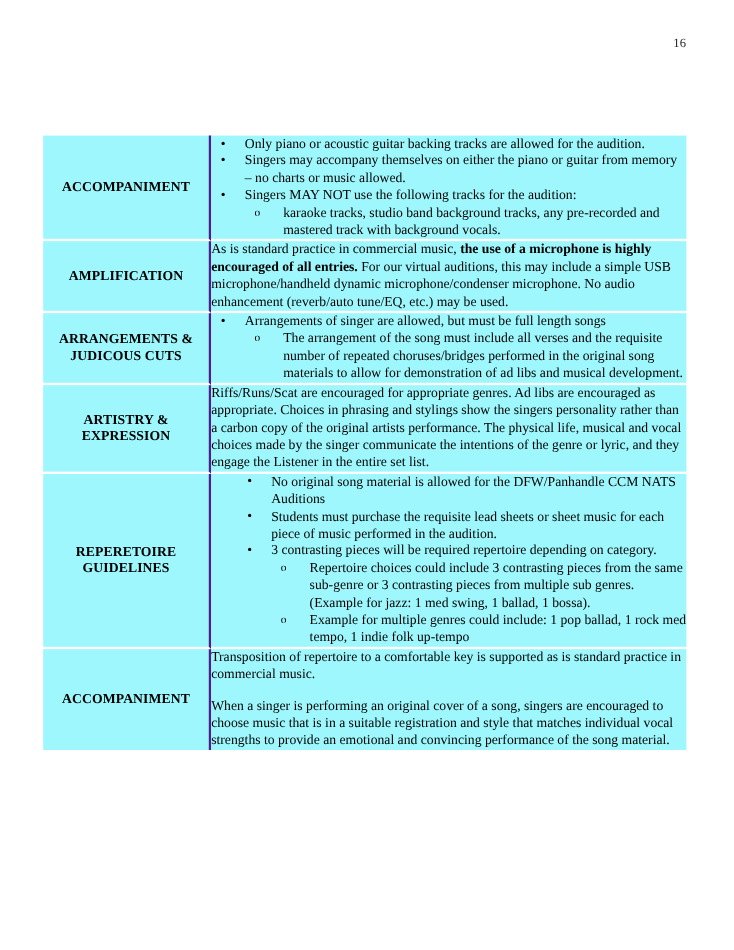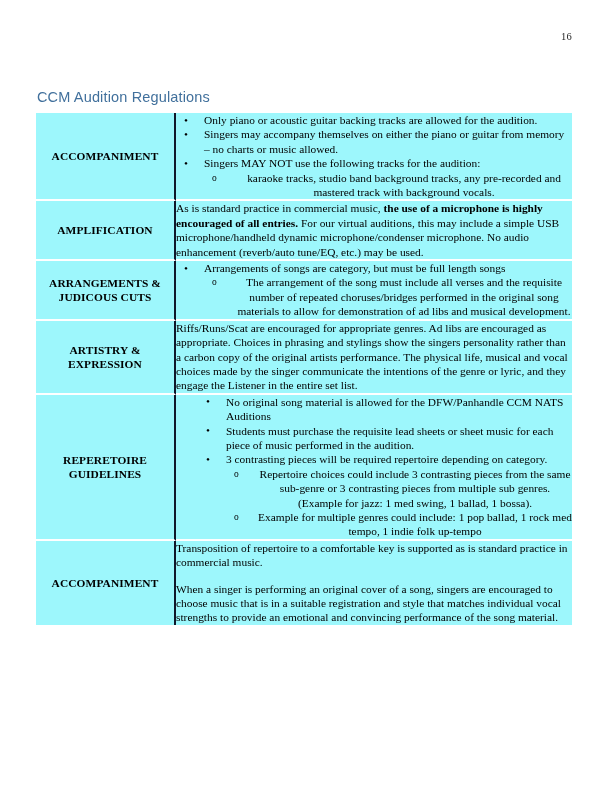--- a/index.html
+++ b/index.html
@@ -45,21 +45,21 @@
     left: 36px;
     top: 113px;
     width: 536px;
     border-collapse: separate;
     border-spacing: 0;
     table-layout: fixed;
   }
   .reg-table td {
     background: #9DF7FC;
     vertical-align: top;
-    border-right: 2px solid #0f172a;
+    border-right: 2px solid #4c1d95;
     border-bottom: 2px solid #ffffff;
     padding: 0;
   }
   .reg-table tr:last-child td {
     border-bottom: none;
   }
   .reg-table td.cell-body {
     border-right: none;
   }
   .cell-label {
@@ -108,21 +108,20 @@
   ul.b1.indented > li {
     padding-left: 50px;
   }
   ul.b1.indented > li::before {
     left: 30px;
   }
   ul.b2 {
     list-style: none;
     margin: 0;
     padding: 0;
-    text-align: center;
   }
   ul.b2 > li {
     position: relative;
     padding-left: 32px;
   }
   ul.b2 > li::before {
     content: "o";
     position: absolute;
     left: 8px;
     top: 0;
@@ -131,21 +130,20 @@
   }
   b, strong { font-weight: bold; }
 </style>
 </head>
 <body>
 
 <div class="page">
 
   <div class="page-number">16</div>
 
-  <div class="doc-heading">CCM Audition Regulations</div>
 
   <table class="reg-table">
     <tbody>
         <tr>
           <td class="cell-label"><span>ACCOMPANIMENT</span></td>
           <td class="cell-body">
             <ul class="b1">
               <li><span>Only piano or acoustic guitar backing tracks are allowed for the audition.</span></li>
               <li><span>Singers may accompany themselves on either the piano or guitar from memory – no charts or music allowed.</span></li>
               <li><span>Singers MAY NOT use the following tracks for the audition:</span><ul class="b2">
@@ -157,21 +155,21 @@
         <tr>
           <td class="cell-label"><span>AMPLIFICATION</span></td>
           <td class="cell-body">
             <p><span>As is standard practice in commercial music, </span><b>the use of a microphone is highly encouraged of all entries.</b><span> For our virtual auditions, this may include a simple USB microphone/handheld dynamic microphone/condenser microphone. No audio enhancement (reverb/auto tune/EQ, etc.) may be used.</span></p>
           </td>
         </tr>
         <tr>
           <td class="cell-label"><span>ARRANGEMENTS &amp;</span><br><span>JUDICOUS CUTS</span></td>
           <td class="cell-body">
             <ul class="b1">
-              <li><span>Arrangements of songs are category, but must be full length songs</span><ul class="b2">
+              <li><span>Arrangements of singer are allowed, but must be full length songs</span><ul class="b2">
                   <li><span>The arrangement of the song must include all verses and the requisite number of repeated choruses/bridges performed in the original song materials to allow for demonstration of ad libs and musical development.</span></li>
                 </ul></li>
             </ul>
           </td>
         </tr>
         <tr>
           <td class="cell-label"><span>ARTISTRY &amp;</span><br><span>EXPRESSION</span></td>
           <td class="cell-body">
             <p><span>Riffs/Runs/Scat are encouraged for appropriate genres. Ad libs are encouraged as appropriate. Choices in phrasing and stylings show the singers personality rather than a carbon copy of the original artists performance. The physical life, musical and vocal choices made by the singer communicate the intentions of the genre or lyric, and they engage the Listener in the entire set list.</span></p>
           </td>

